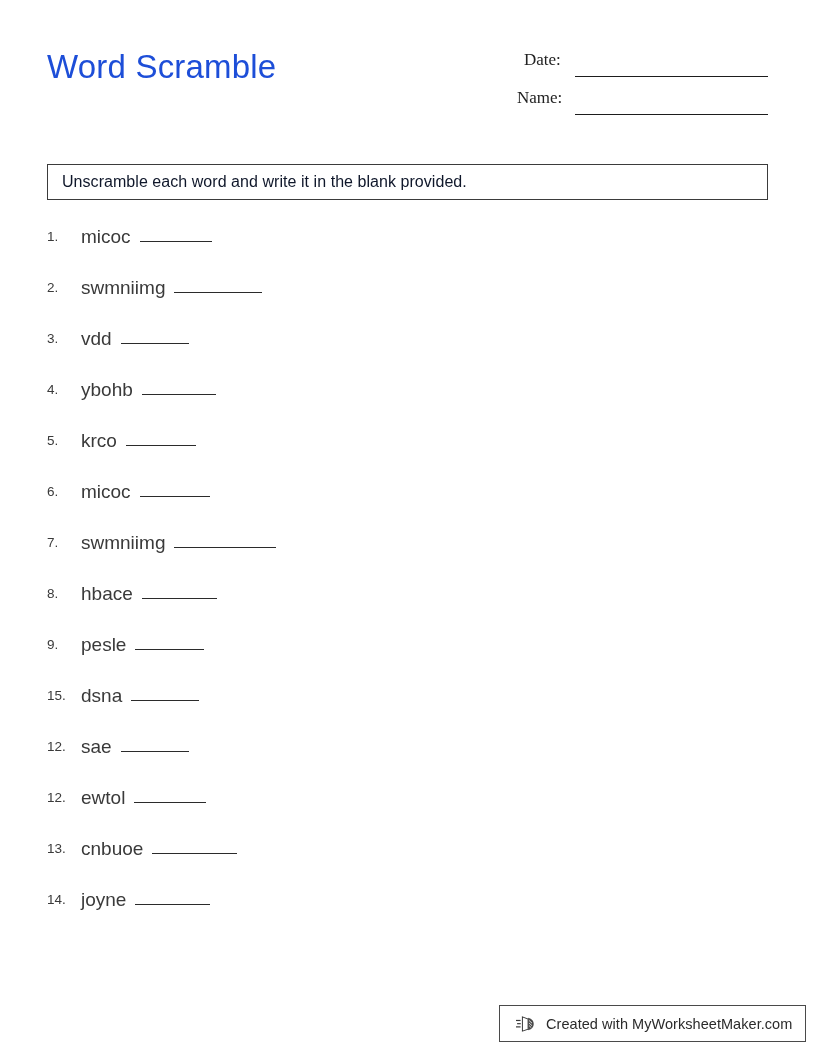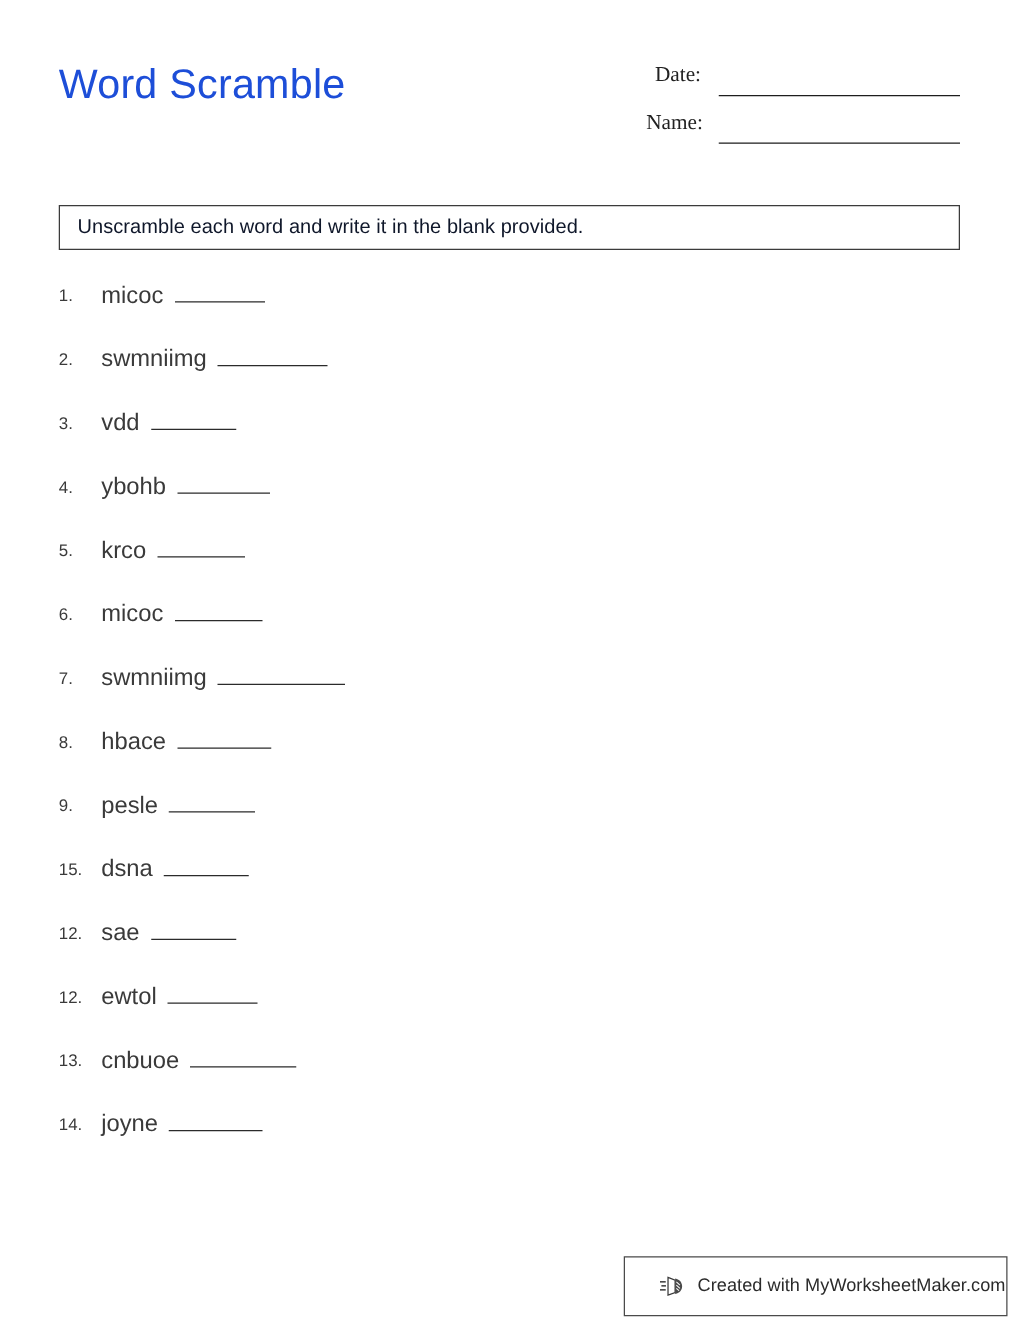--- a/index.html
+++ b/index.html
@@ -136,26 +136,26 @@
     border-bottom: 1.6px solid #2b2b2b;
     flex: 0 0 auto;
   }
 
   
   .footer-badge {
     position: absolute;
     left: 499px;
     top: 1005px;
     width: 307px;
-    height: 48px;
+    height: 37px;
     border: 1.2px solid #4a4a4a;
     background: #ffffff;
     display: flex;
     align-items: center;
-    padding-left: 28px;
+    padding-left: 16px;
   }
   .footer-logo {
     width: 22px;
     height: 22px;
     flex: 0 0 22px;
     margin-right: 8px;
     display: block;
   }
   .footer-text {
     font-family: "Liberation Sans", sans-serif;

